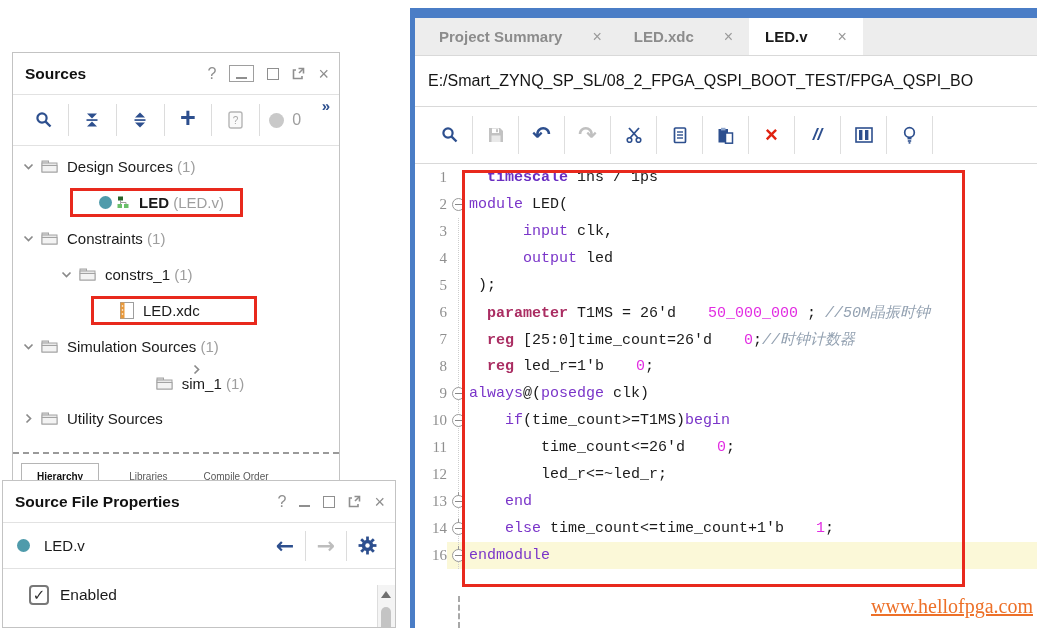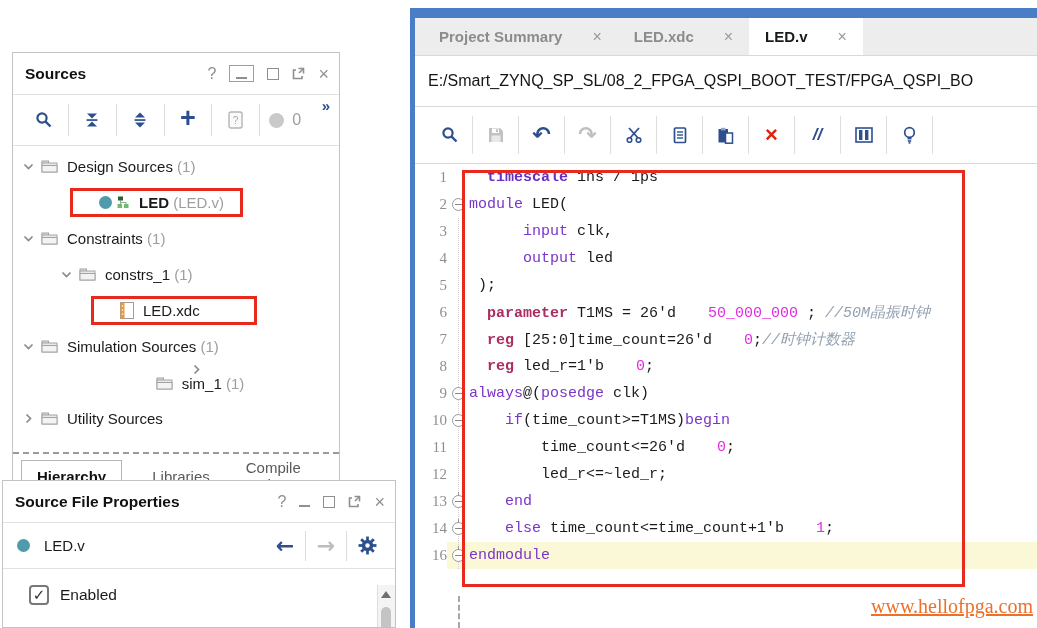--- a/index.html
+++ b/index.html
@@ -36,21 +36,21 @@
   .ticon{margin-right:9px;display:flex;align-items:center;}
   .teal-dot{width:13px;height:13px;border-radius:50%;background:#4f9bab;display:inline-block;margin-right:5px;}
   .tlabel{color:#1a1a1a;white-space:pre;}
   .tlabel.b{font-weight:bold;}
   .tmuted{color:#9e9e9e;white-space:pre;}
   .red-annot{border:3px solid #e8291d;padding:3px 16px 3px 26px;}
   .red-annot.xdcbox{padding-right:54px;}
   
   .dashed-tabs{position:absolute;left:0;right:0;bottom:0;height:46px;border-top:2px dashed #9a9a9a;
                display:flex;align-items:center;padding-left:8px;gap:24px;box-sizing:border-box;}
-  .vtab{font-size:15px;color:#595959;padding:7px 6px;}
+  .vtab{font-size:10px;color:#595959;padding:7px 6px;}
   .vtab.active{border:1px solid #b5b5b5;background:#fff;font-weight:bold;color:#111;padding:7px 15px;}
   
   #props-panel{left:2px;top:480px;width:394px;height:148px;overflow:hidden;}
   .props-sub{height:46px;display:flex;align-items:center;border-bottom:1px solid #e2e2e2;
              padding:0 8px 0 14px;box-sizing:border-box;}
   .props-file{display:flex;align-items:center;gap:9px;font-size:15px;flex:1;}
   .props-nav{display:flex;align-items:center;}
   .pn-cell{width:40px;height:30px;display:flex;align-items:center;justify-content:center;
            border-right:1px solid #dcdcdc;}
   .pn-cell:last-child{border-right:none;}

